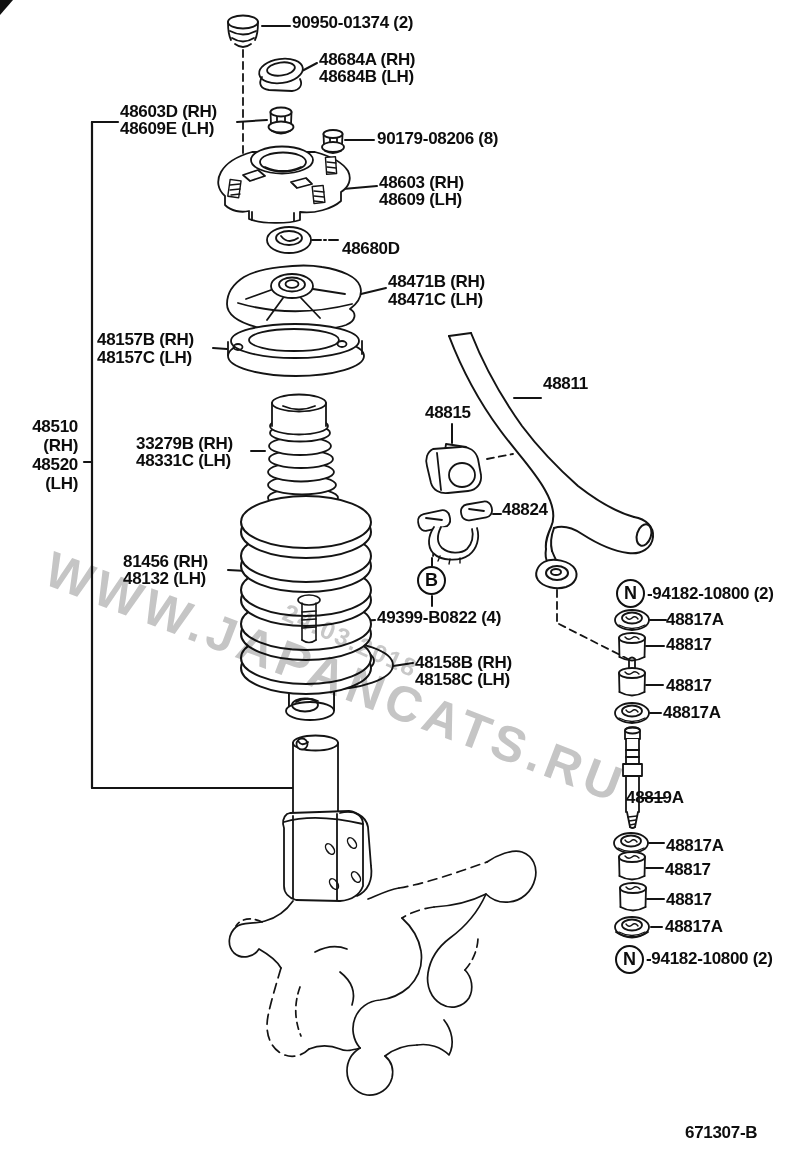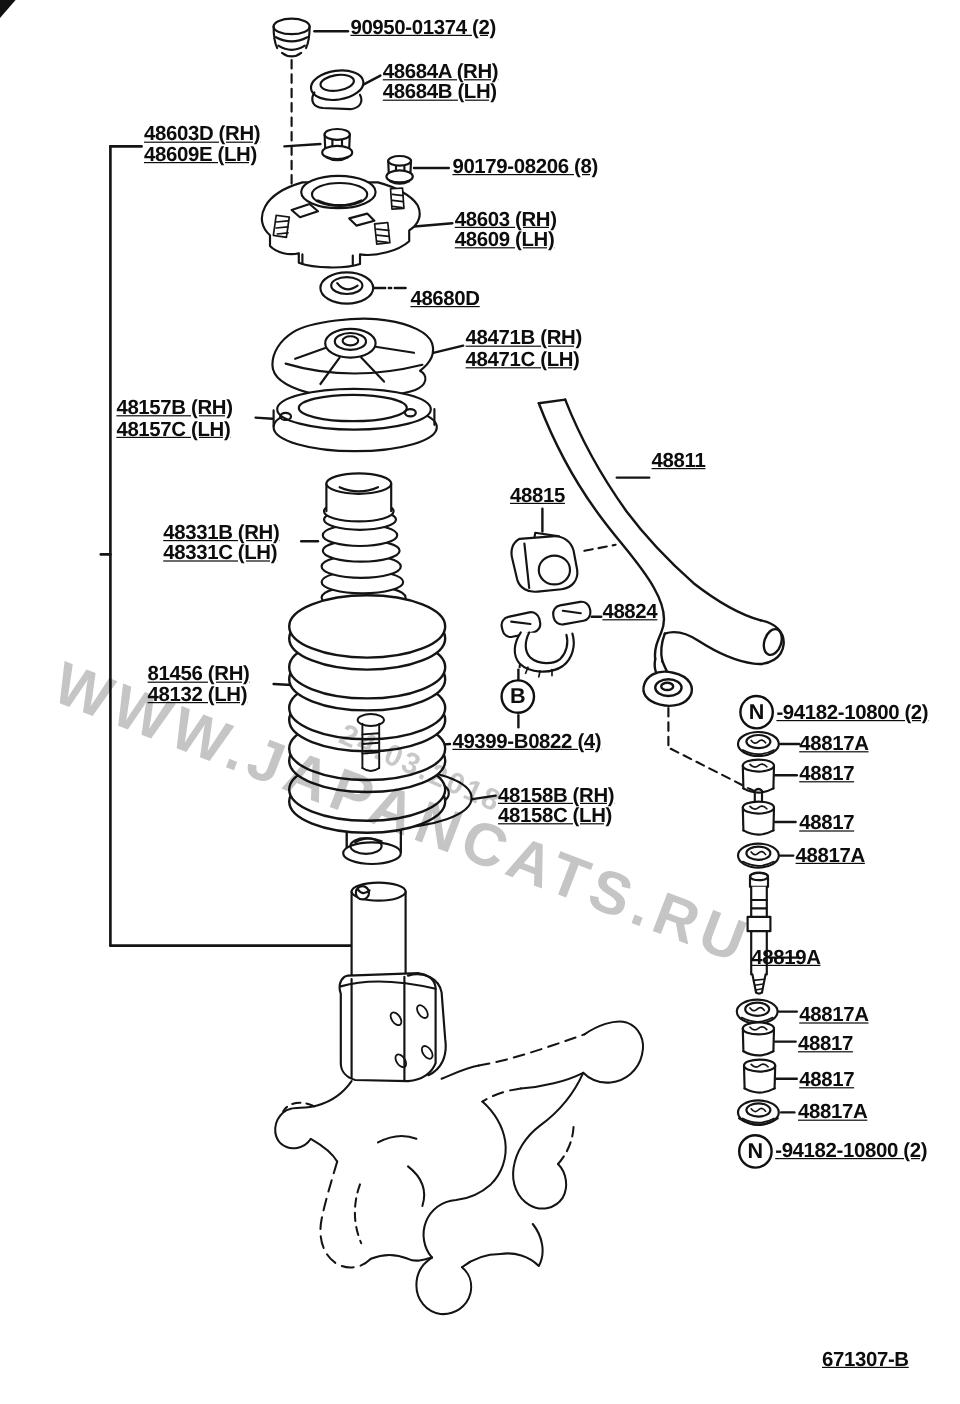--- a/index.html
+++ b/index.html
@@ -1,20 +1,20 @@
 <!DOCTYPE html>
 <html><head>
 <meta charset="utf-8">
 <style>
   html,body{margin:0;padding:0;background:#ffffff;}
   #canvas{position:relative;width:800px;height:1170px;background:#ffffff;overflow:hidden;
           font-family:"Liberation Sans",sans-serif;}
   #art{position:absolute;left:0;top:0;z-index:1;}
   .lbl{position:absolute;font-weight:bold;font-size:17px;line-height:17px;color:#0d0d0d;
-       white-space:nowrap;letter-spacing:-0.3px;z-index:3;text-decoration:underline;}
+       white-space:nowrap;letter-spacing:-0.3px;z-index:3;}
   .lbl-block{position:absolute;font-weight:bold;font-size:17px;line-height:19px;color:#0d0d0d;
        text-align:right;z-index:3;letter-spacing:-0.3px;}
   .callout-circle{position:absolute;width:25px;height:25px;border:2.6px solid #101010;
        border-radius:50%;text-align:center;line-height:25px;font-weight:bold;font-size:18px;
        color:#0d0d0d;z-index:3;background:transparent;}
   .wm-site{position:absolute;left:58px;top:540px;z-index:2;font-weight:bold;font-size:50px;
        color:#8f8f8f;opacity:0.52;letter-spacing:5px;transform:rotate(21deg);
        transform-origin:0 0;mix-blend-mode:multiply;white-space:nowrap;}
   .wm-date{position:absolute;left:290px;top:598px;z-index:2;font-weight:bold;font-size:25px;
        color:#9a9a9a;opacity:0.55;letter-spacing:2px;transform:rotate(24deg);
@@ -315,22 +315,28 @@
 <div class="lbl" style="left:379px;top:174px">48603 (RH)</div>
 <div class="lbl" style="left:379px;top:191px">48609 (LH)</div>
 <div class="lbl" style="left:342px;top:240px">48680D</div>
 <div class="lbl" style="left:388px;top:273px">48471B (RH)</div>
 <div class="lbl" style="left:388px;top:291px">48471C (LH)</div>
 <div class="lbl" style="left:97px;top:331px">48157B (RH)</div>
 <div class="lbl" style="left:97px;top:349px">48157C (LH)</div>
 <div class="lbl" style="left:543px;top:375px">48811</div>
 <div class="lbl" style="left:425px;top:404px">48815</div>
 
-
-<div class="lbl" style="left:136px;top:435px">48331B (RH)</div>
+<div class="lbl-block" style="left:14px;top:417px;width:64px">
+  <div>48510</div>
+  <div>(RH)</div>
+  <div>48520</div>
+  <div>(LH)</div>
+</div>
+
+<div class="lbl" style="left:136px;top:435px">33279B (RH)</div>
 <div class="lbl" style="left:136px;top:452px">48331C (LH)</div>
 <div class="lbl" style="left:502px;top:501px">48824</div>
 <div class="lbl" style="left:123px;top:553px">81456 (RH)</div>
 <div class="lbl" style="left:123px;top:570px">48132 (LH)</div>
 
 <div class="callout-circle" style="left:417px;top:566px">B</div>
 
 <div class="lbl" style="left:377px;top:609px">49399-B0822 (4)</div>
 <div class="lbl" style="left:415px;top:654px">48158B (RH)</div>
 <div class="lbl" style="left:415px;top:671px">48158C (LH)</div>

